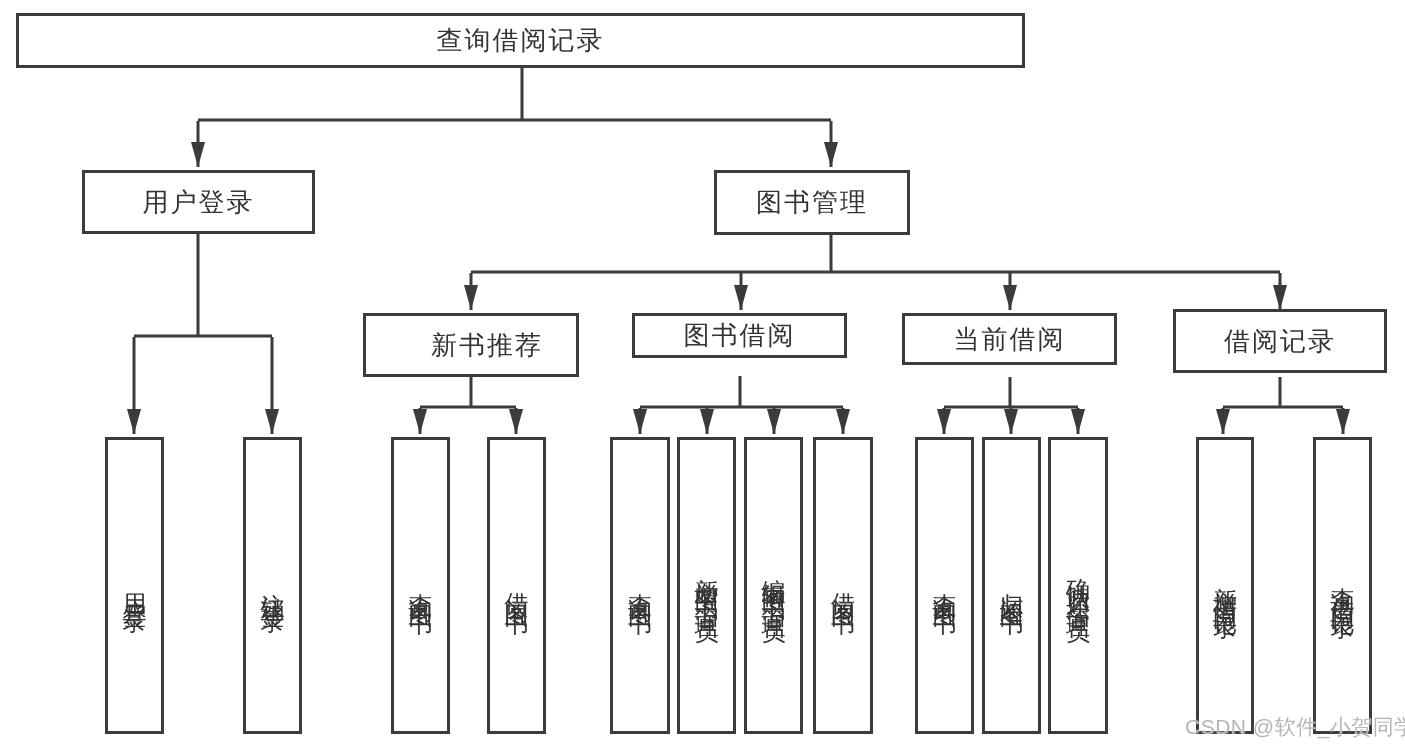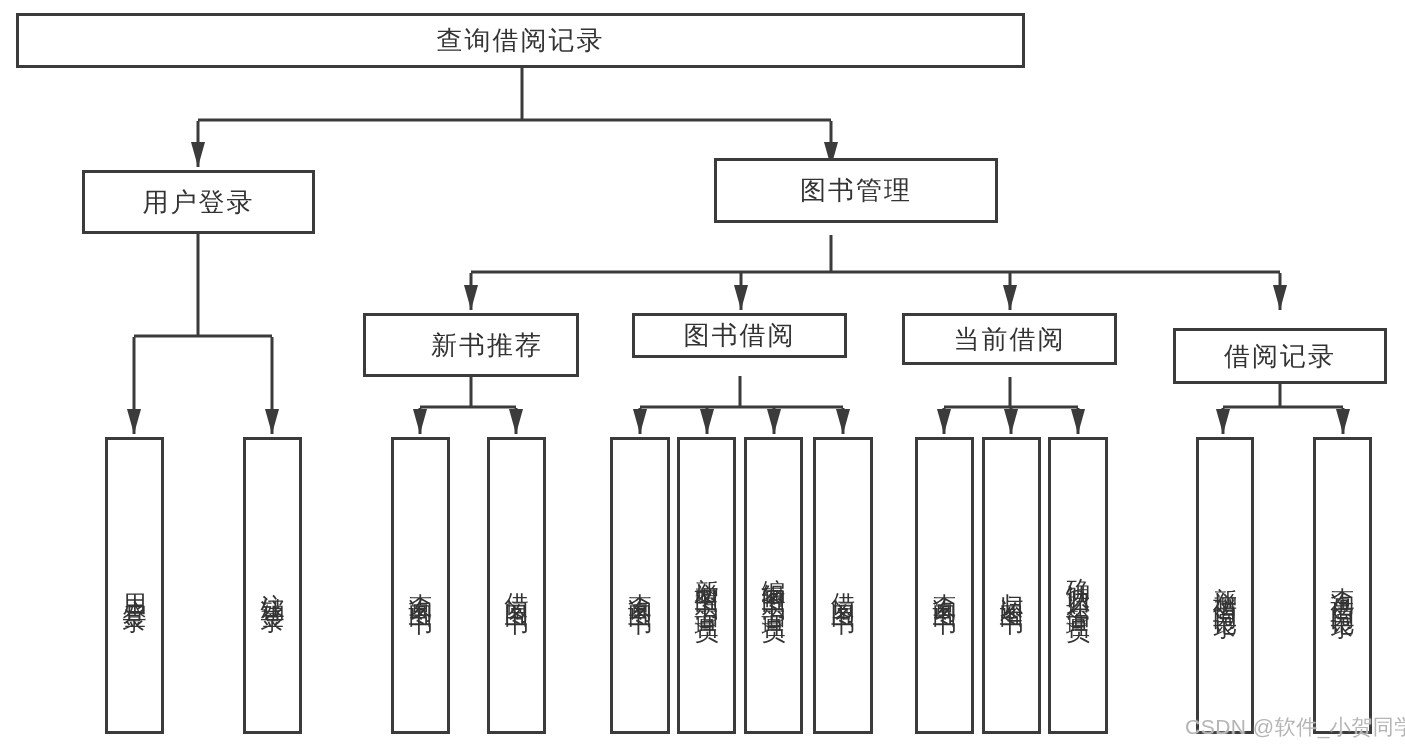--- a/index.html
+++ b/index.html
@@ -88,26 +88,26 @@
     <path d="M944,408 V434" fill="none" stroke="currentColor" stroke-width="3" marker-end="url(#arw)"></path>
     <path d="M1011,408 V434" fill="none" stroke="currentColor" stroke-width="3" marker-end="url(#arw)"></path>
     <path d="M1078,408 V434" fill="none" stroke="currentColor" stroke-width="3" marker-end="url(#arw)"></path>
     <path d="M1223,408 V434" fill="none" stroke="currentColor" stroke-width="3" marker-end="url(#arw)"></path>
     <path d="M1343,408 V434" fill="none" stroke="currentColor" stroke-width="3" marker-end="url(#arw)"></path>
   </svg>
 
   <div class="node h-node" style="left:16px;top:13px;width:1009px;height:55px;">查询借阅记录</div>
 
   <div class="node h-node" style="left:82px;top:170px;width:233px;height:64px;">用户登录</div>
-  <div class="node h-node" style="left:714px;top:158px;width:284px;height:65px;">图书管理</div>
+  <div class="node h-node" style="left:714px;top:170px;width:196px;height:65px;">图书管理</div>
 
   <div class="node h-node" style="left:363px;top:313px;width:216px;height:64px;padding-left:32px;">新书推荐</div>
   <div class="node h-node" style="left:632px;top:313px;width:215px;height:45px;">图书借阅</div>
   <div class="node h-node" style="left:902px;top:313px;width:215px;height:52px;">当前借阅</div>
-  <div class="node h-node" style="left:1173px;top:328px;width:214px;height:56px;text-align:center;">借阅记录</div>
+  <div class="node h-node" style="left:1173px;top:309px;width:214px;height:64px;text-align:center;">借阅记录</div>
 
   <div class="node v-node" style="left:105px;top:437px;width:59px;height:297px;">用户登录</div>
   <div class="node v-node" style="left:243px;top:437px;width:59px;height:297px;">注销登录</div>
 
   <div class="node v-node" style="left:391px;top:437px;width:59px;height:297px;">查询图书</div>
   <div class="node v-node" style="left:487px;top:437px;width:59px;height:297px;">借阅图书</div>
 
   <div class="node v-node" style="left:610px;top:437px;width:60px;height:297px;">查询图书</div>
   <div class="node v-node" style="left:677px;top:437px;width:59px;height:297px;">新增图书（管理员）</div>
   <div class="node v-node" style="left:744px;top:437px;width:59px;height:297px;">编辑图书（管理员）</div>

